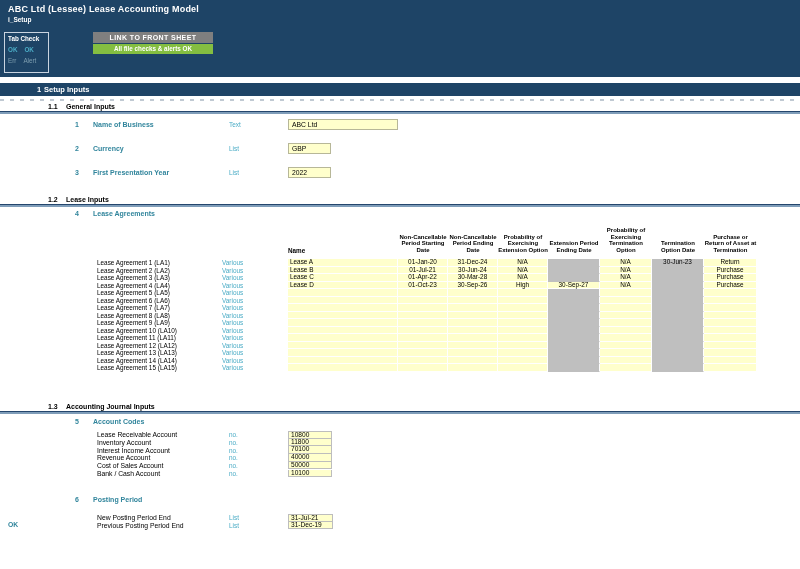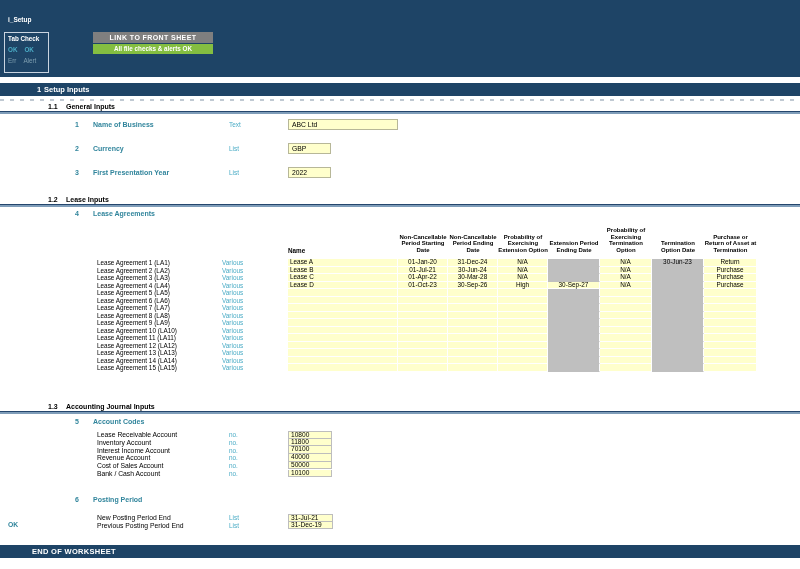--- a/index.html
+++ b/index.html
@@ -71,20 +71,21 @@
   .endbar{position:absolute;top:545px;left:0;width:800px;height:13px;background:#1E4466;color:#fff;
           font-size:7.5px;font-weight:bold;line-height:13px;}
   .endbar span{margin-left:32px;letter-spacing:.3px;}
 </style>
 </head>
 <body>
 
 <div class="page">
 
   <div class="tophdr">
+    <div class="ttl">ABC Ltd (Lessee) Lease Accounting Model</div>
     <div class="subttl">i_Setup</div>
     <div class="tabcheck">
       <div class="tc-title">Tab Check</div>
       <div class="tc-row tc-ok">
         <span>OK</span>
         <span>OK</span>
       </div>
       <div class="tc-row tc-err">
         <span>Err</span>
         <span>Alert</span>
@@ -381,16 +382,13 @@
         <div class="p-box first">31-Jul-21</div>
       </div>
       <div class="p-row" style="top: 521.7px;">
         <div class="p-lbl">Previous Posting Period End</div>
         <div class="p-type">List</div>
         <div class="p-box">31-Dec-19</div>
       </div>
     </div>
   <div class="post-ok">OK</div>
 
-  <div class="endbar">
-    <span>END OF WORKSHEET</span>
-  </div>
 </div>
 
 </body></html>

